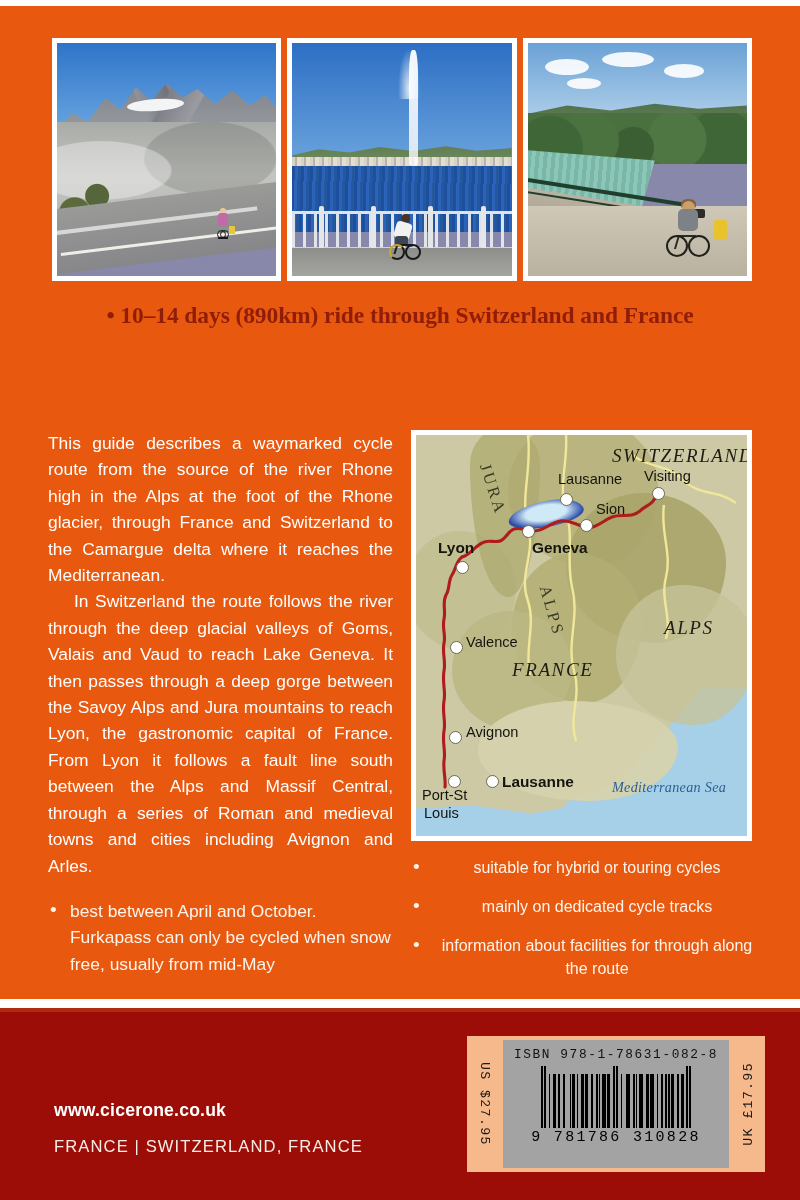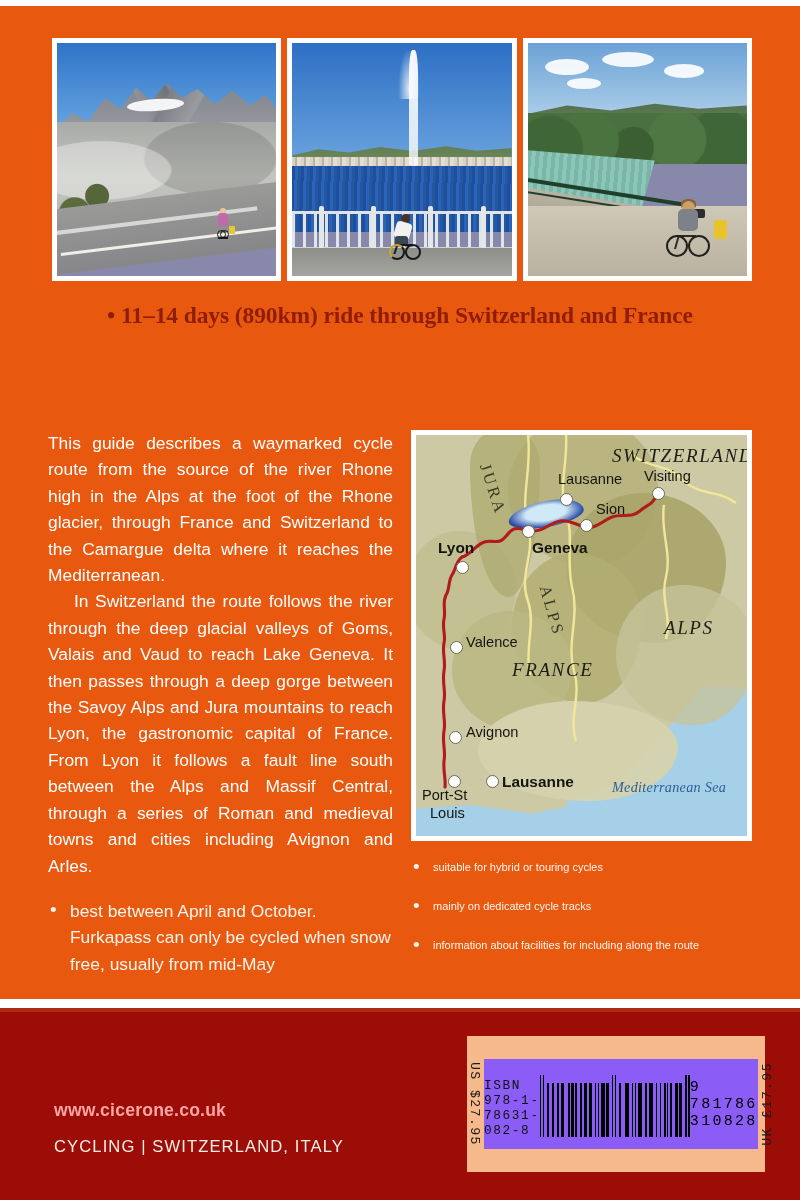--- a/index.html
+++ b/index.html
@@ -251,24 +251,25 @@
     border-radius: 60% 40% 55% 45% / 60% 55% 45% 40%;
   }
 
   
   #right-col {
     position: absolute; left: 411px; top: 856px; width: 350px;
   }
   #right-col .bullet {
     position: relative;
     color: #fdf5ec;
-    font-size: 11px;
+    font-size: 16px;
     line-height: 23px;
     padding-left: 22px;
     margin-bottom: 16px;
+    text-align: center;
   }
   #right-col .bullet::before {
     content: "\2022";
     position: absolute; left: 2px; top: -1px;
     font-size: 19px;
   }
 
   
   .white-band { position:absolute; left:0; top:999px; width:800px; height:9px; background:#ffffff; }
   .thin-red   { position:absolute; left:0; top:1008px; width:800px; height:4px; background:#b02a12; }
@@ -287,21 +288,21 @@
     letter-spacing: 3.5px;
     color: #ffffff;
     line-height: 46px;
     transform: scaleY(1.06);
     transform-origin: left top;
   }
   #site {
     position:absolute; left:54px; top:88px;
     font-family:"Liberation Sans", sans-serif;
     font-weight:bold; font-size:17.6px; letter-spacing:.2px;
-    color:#fca5a5;
+    color:#ffffff;
   }
   #cats {
     position:absolute; left:54px; top:125px;
     font-family:"Liberation Sans", sans-serif;
     font-size:16.6px; letter-spacing:1.1px;
     color:#f7eee6;
   }
 
   
   #barcode-block {
@@ -311,22 +312,22 @@
     display:flex; align-items:stretch;
   }
   .price-strip {
     width: 34px; display:flex; align-items:center; justify-content:center;
     font-family:"Liberation Mono", monospace;
     font-size: 13.2px; letter-spacing:1.4px; color:#1a1a1a;
   }
   .price-strip span { writing-mode: vertical-rl; text-orientation: mixed; }
   .price-strip.right span { transform: rotate(180deg); }
   #barcode-white {
-    flex:1; background:#8b5cf6; margin:23px 2px; position:relative;
-    display:flex; flex-direction:row; align-items:center;
+    flex:1; background:#a3a3a3; margin:4px 2px; position:relative;
+    display:flex; flex-direction:column; align-items:center;
   }
   #isbn-text {
     margin-top: 7px;
     font-family:"Liberation Mono", monospace;
     font-size: 12.8px; letter-spacing: 1.6px; color:#111;
   }
   #bars { margin-top:4px; height:62px; display:flex; align-items:flex-end; gap:0; }
   #bars i { display:block; background:#000; }
   #digits {
     margin-top:1px; width:100%;
@@ -411,21 +412,21 @@
             <div class="torso"></div>
           <div class="frame"></div>
             <div class="w1"></div>
             <div class="w2"></div>
         </div>
       </div>
     </div>
   </div>
 
   <div id="headline">
-    <div class="hl">• 11–14 days (890km) ride through Switzerland and France</div>
+    <div class="hl">• 10–14 days (890km) ride through Switzerland and France</div>
   </div>
 
   <div id="left-col">
     <p>This guide describes a waymarked cycle route from the source of the river Rhone high in the Alps at the foot of the Rhone glacier, through France and Switzerland to the Camargue delta where it reaches the Mediterranean.</p>
     <p class="indent">In Switzerland the route follows the river through the deep glacial valleys of Goms, Valais and Vaud to reach Lake Geneva. It then passes through a deep gorge between the Savoy Alps and Jura mountains to reach Lyon, the gastronomic capital of France. From Lyon it follows a fault line south between the Alps and Massif Central, through a series of Roman and medieval towns and cities including Avignon and Arles.</p>
     <div class="bullets">
       <div class="bullet">best between April and October. Furkapass can only be cycled when snow free, usually from mid-May</div>
     </div>
   </div>
 
@@ -488,39 +489,39 @@
       <div class="map-label range" style="left:138px; top:148px; transform: rotate(74deg); transform-origin: left top;">ALPS</div>
 
       <div class="map-label city" style="left:142px; top:36px;">Lausanne</div>
       <div class="map-label city" style="left:228px; top:33px;">Visiting</div>
       <div class="map-label city" style="left:180px; top:66px;">Sion</div>
       <div class="map-label city bold" style="left:116px; top:104px;">Geneva</div>
       <div class="map-label city bold" style="left:22px;  top:104px;">Lyon</div>
       <div class="map-label city" style="left:50px;  top:199px;">Valence</div>
       <div class="map-label city" style="left:50px;  top:289px;">Avignon</div>
       <div class="map-label city" style="left:6px;   top:352px;">Port-St</div>
-      <div class="map-label city" style="left:14px;  top:370px;">Louis</div>
+      <div class="map-label city" style="left:8px;  top:370px;">Louis</div>
       <div class="map-label city bold" style="left:86px; top:338px;">Lausanne</div>
 
       <div class="map-label sea-label" style="left:196px; top:344px;">Mediterranean Sea</div>
     </div>
   </div>
 
   <div id="right-col">
     <div class="bullet">suitable for hybrid or touring cycles</div>
     <div class="bullet">mainly on dedicated cycle tracks</div>
-    <div class="bullet">information about facilities for including along the route</div>
+    <div class="bullet">information about facilities for through along the route</div>
   </div>
 
   <div class="white-band"></div>
   <div class="thin-red"></div>
 
   <div id="footer">
     <div id="site">www.cicerone.co.uk</div>
-    <div id="cats">CYCLING | SWITZERLAND, ITALY</div>
+    <div id="cats">FRANCE | SWITZERLAND, FRANCE</div>
 
     <div id="barcode-block">
       <div class="price-strip">
         <span>US $27.95</span>
       </div>
       <div id="barcode-white">
         <div id="isbn-text">ISBN 978-1-78631-082-8</div>
         <div id="bars">
             <i style="width: 1.6px; height: 62px; margin-right: 1.6px;"></i>
             <i style="width: 1.6px; height: 62px; margin-right: 3px;"></i>

